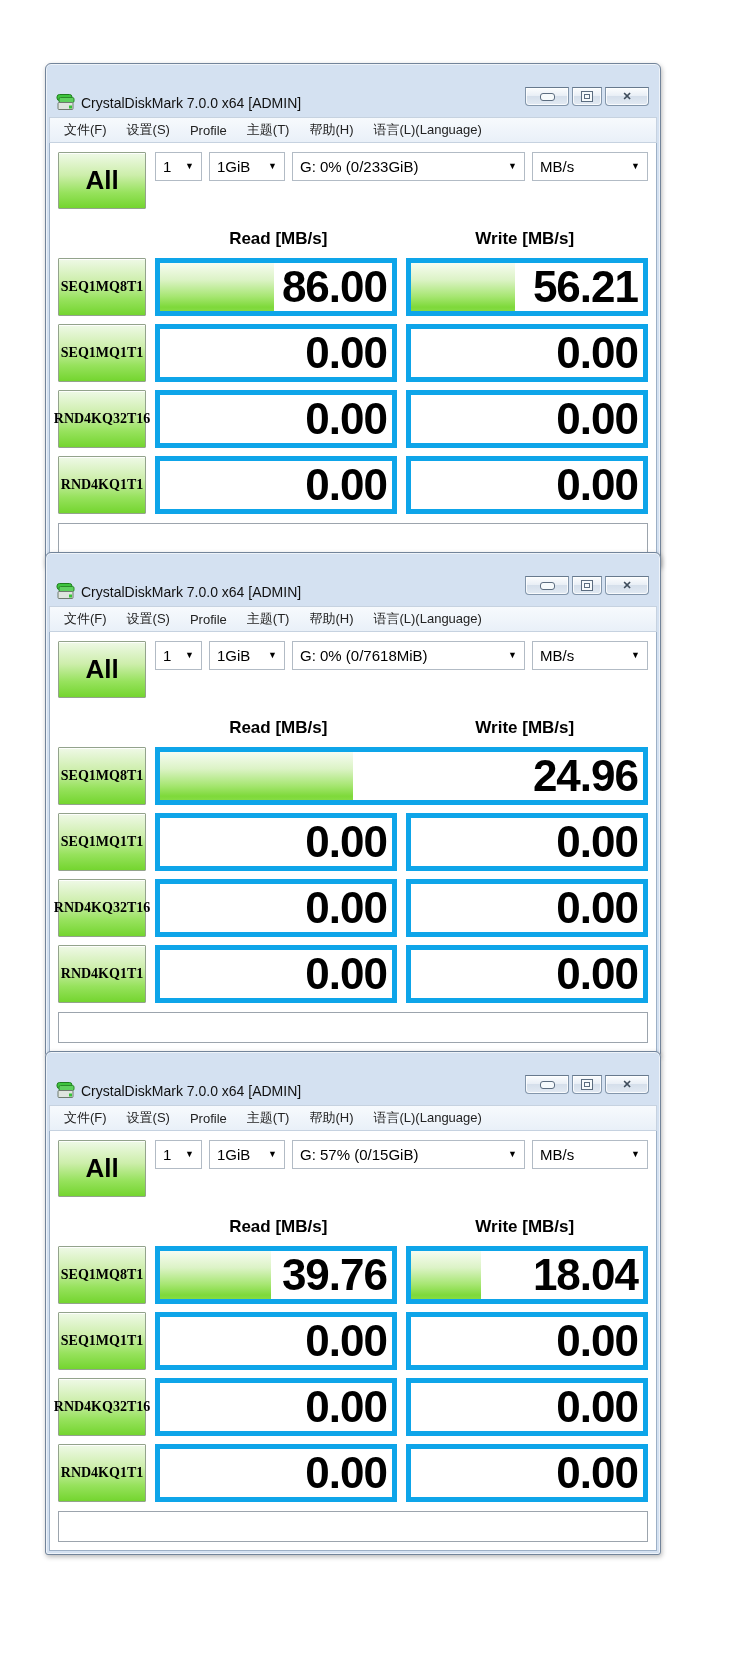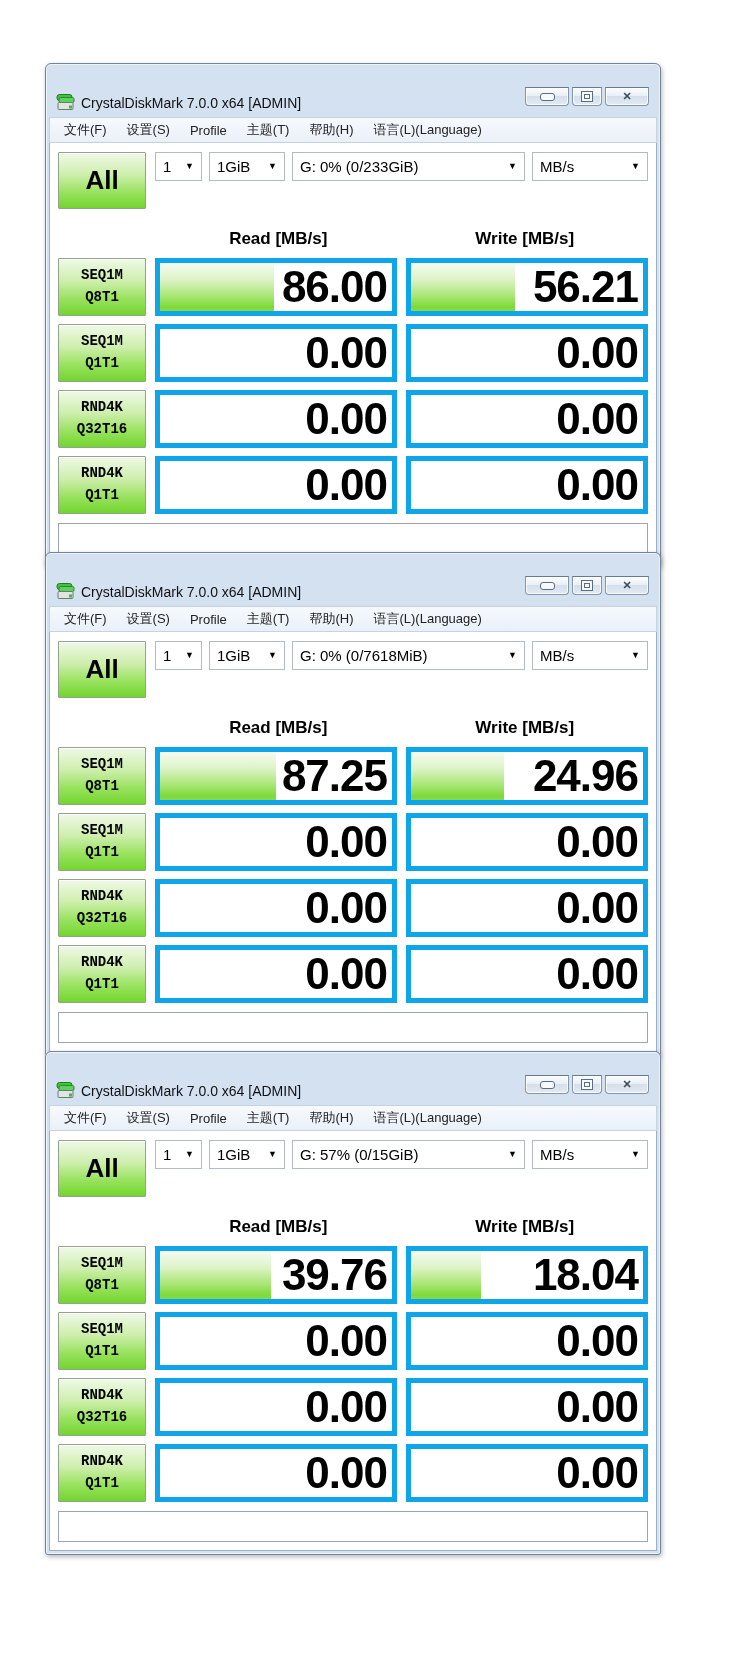--- a/index.html
+++ b/index.html
@@ -50,22 +50,22 @@
   .combo{
     box-sizing:border-box;border:1px solid #b2bbc5;background:#fff;
     display:flex;align-items:center;padding:0 7px;font-size:15px;gap:6px;white-space:nowrap;
   }
   .combo .arrow{margin-left:auto;font-size:9px;line-height:1;color:#000;}
   .c-count{width:47px}.c-size{width:76px}.c-drive{flex:1}.c-unit{width:116px}
   .head-row{flex:1;display:flex;font-weight:bold;font-size:17px;align-items:flex-end;padding-bottom:1px;}
   .head-row span{flex:1;text-align:center;margin-top:48px;}
   .test-row{display:flex;gap:9px;margin-top:8px;height:58px;}
   .test-btn{
-    width:88px;box-sizing:border-box;display:flex;flex-direction:column;align-items:center;justify-content:center;
-    font-weight:bold;font-size:14px;line-height:1.55;font-family:Liberation Mono, monospace;padding:0;
+    width:88px;box-sizing:border-box;display:flex;flex-direction:row;align-items:center;justify-content:center;
+    font-weight:bold;font-size:14px;line-height:1.55;font-family:Liberation Serif, serif;padding:0;
   }
   .cell{flex:1;border:5px solid #0ea5e9;position:relative;background:#fff;overflow:hidden;}
   .bar{
     position:absolute;left:0;top:0;bottom:0;width:0;
     background:linear-gradient(180deg,#f6fcf1 0%,#dcf3c6 35%,#a6e671 70%,#7ed93a 92%,#85dc43 100%);
   }
   .val{
     position:absolute;right:5px;top:50%;transform:translateY(-50%);
     font-size:44px;font-weight:bold;letter-spacing:-1px;white-space:nowrap;
   }
@@ -251,24 +251,20 @@
               <span>Write [MB/s]</span>
             </div>
           </div>
         </div>
         <div class="test-row">
           <button class="green-btn test-btn">
             <span>SEQ1M</span>
             <span>Q8T1</span>
           </button>
           <div class="cell">
-            <div class="bar" style="width: 50%;"></div>
-            <span class="val">87.25</span>
-          </div>
-          <div class="cell">
             <div class="bar" style="width: 40%;"></div>
             <span class="val">24.96</span>
           </div>
         </div>
         <div class="test-row">
           <button class="green-btn test-btn">
             <span>SEQ1M</span>
             <span>Q1T1</span>
           </button>
           <div class="cell">

